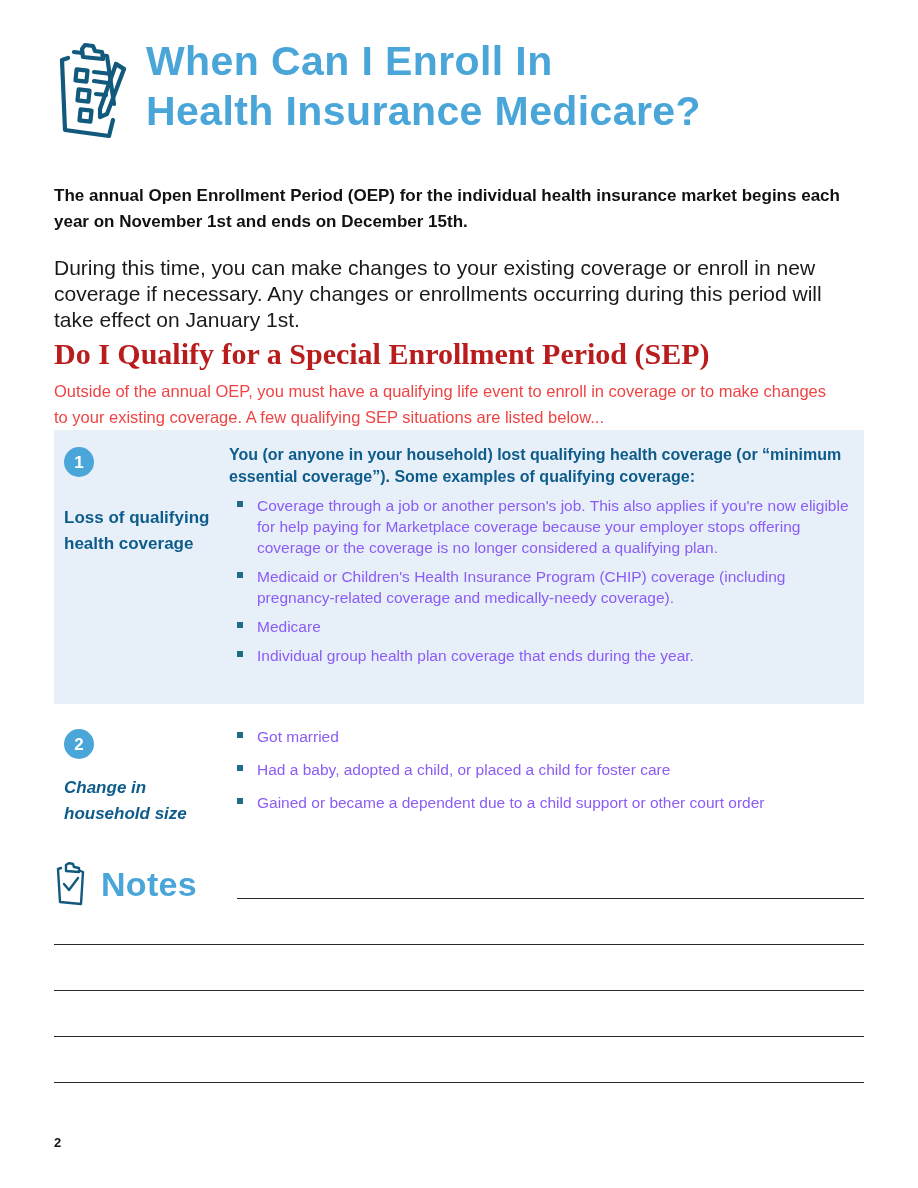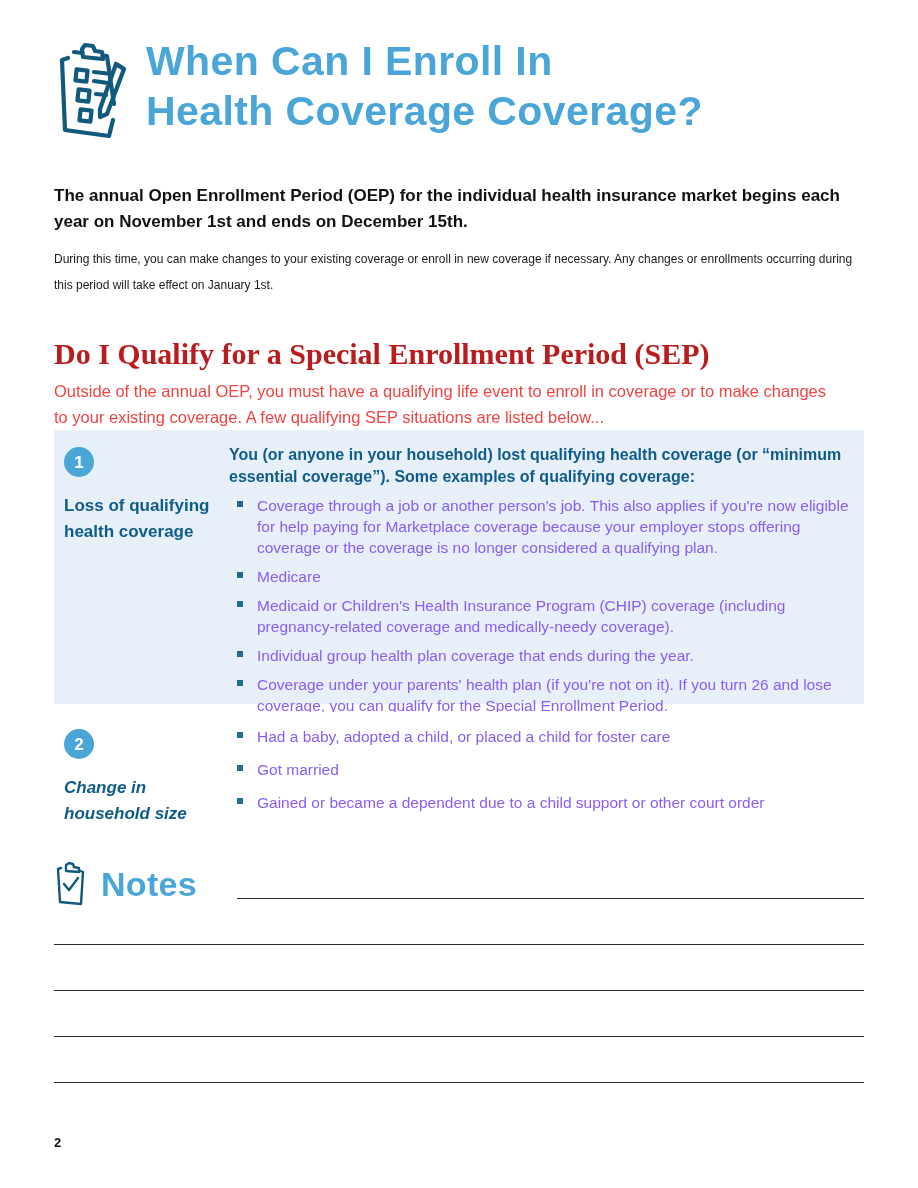--- a/index.html
+++ b/index.html
@@ -58,21 +58,21 @@
     font-size: 17px;
     line-height: 26px;
     font-weight: bold;
     color: #111111;
   }
   .intro-body {
     position: absolute;
     left: 54px;
     top: 234px;
     width: 800px;
-    font-size: 12px;
+    font-size: 21px;
     line-height: 26px;
     color: #1b1b1b;
   }
 
   
   .section-heading {
     position: absolute;
     left: 54px;
     top: 311px;
     font-family: "Liberation Serif", serif;
@@ -115,21 +115,21 @@
     background: #4aa6d8;
     color: #ffffff;
     font-size: 17px;
     font-weight: bold;
     display: flex;
     align-items: center;
     justify-content: center;
     line-height: 1;
   }
   .sep-label {
-    margin-top: 16px;
+    margin-top: 28px;
     font-size: 17px;
     line-height: 25.5px;
     font-weight: bold;
     color: #0e5c8b;
   }
   #sep-box-2 .sep-label { margin-top: 16px; font-style: italic; }
 
   .sep-right {
     flex: 1 1 auto;
     padding: 14px 14px 0 0;
@@ -219,56 +219,55 @@
           <path d="M42,30 L60,32"></path>
           <path d="M42,39 L56,41"></path>
           <path d="M44,52 L54,53"></path>
           <path d="M64,22 L72,27 L55,72 L48,75 L48,67 Z"></path>
           <path d="M64,22 L72,27"></path>
         </g>
       </svg>
     </div>
     <div class="header-title">
       <span class="line">When Can I Enroll In</span>
-      <span class="line">Health Coverage Coverage?</span>
+      <span class="line">Health Insurance Medicare?</span>
     </div>
   </div>
 
   <p class="intro-bold">The annual Open Enrollment Period (OEP) for the individual health insurance market begins each year on November 1st and ends on December 15th.</p>
   <p class="intro-body">During this time, you can make changes to your existing coverage or enroll in new coverage if necessary. Any changes or enrollments occurring during this period will take effect on January 1st.</p>
 
   <h2 class="section-heading">Do I Qualify for a Special Enrollment Period (SEP)</h2>
   <p class="section-sub">Outside of the annual OEP, you must have a qualifying life event to enroll in coverage or to make changes to your existing coverage. A few qualifying SEP situations are listed below...</p>
 
   <div class="sep-box shaded" id="sep-box-1">
     <div class="sep-left">
       <div class="badge">1</div>
       <div class="sep-label">Loss of qualifying health coverage</div>
     </div>
     <div class="sep-right">
       <div class="sep-intro">You (or anyone in your household) lost qualifying health coverage (or “minimum essential coverage”). Some examples of qualifying coverage:</div>
       <ul class="sep-list">
         <li><span class="sq"></span><span>Coverage through a job or another person's job. This also applies if you're now eligible for help paying for Marketplace coverage because your employer stops offering coverage or the coverage is no longer considered a qualifying plan.</span></li>
+        <li><span class="sq"></span><span>Medicaid or Children's Health Insurance Program (CHIP) coverage (including pregnancy-related coverage and medically-needy coverage).</span></li>
         <li><span class="sq"></span><span>Medicare</span></li>
-        <li><span class="sq"></span><span>Medicaid or Children's Health Insurance Program (CHIP) coverage (including pregnancy-related coverage and medically-needy coverage).</span></li>
         <li><span class="sq"></span><span>Individual group health plan coverage that ends during the year.</span></li>
-        <li><span class="sq"></span><span>Coverage under your parents' health plan (if you're not on it). If you turn 26 and lose coverage, you can qualify for the Special Enrollment Period.</span></li>
       </ul>
     </div>
   </div>
 
   <div class="sep-box plain" id="sep-box-2">
     <div class="sep-left">
       <div class="badge">2</div>
       <div class="sep-label">Change in household size</div>
     </div>
     <div class="sep-right">
       <ul class="sep-list">
+        <li><span class="sq"></span><span>Got married</span></li>
         <li><span class="sq"></span><span>Had a baby, adopted a child, or placed a child for foster care</span></li>
-        <li><span class="sq"></span><span>Got married</span></li>
         <li><span class="sq"></span><span>Gained or became a dependent due to a child support or other court order</span></li>
       </ul>
     </div>
   </div>
 
   <div class="notes-head">
     <div class="notes-icon">
       <svg viewBox="0 0 34 44" width="34" height="44" aria-hidden="true">
         <g fill="none" stroke="#125a7d" stroke-width="2.4" stroke-linecap="round" stroke-linejoin="round">
           <path d="M7,6 L4,7 L6,40 L27,42 L29,10 L24,8"></path>

